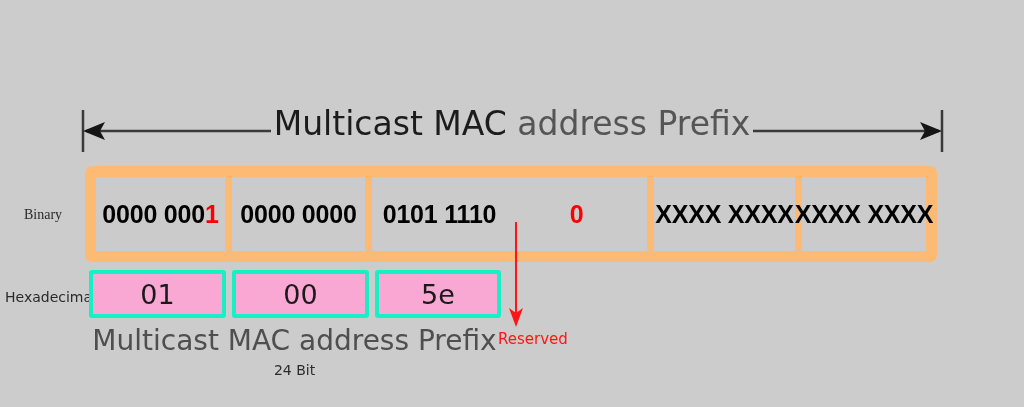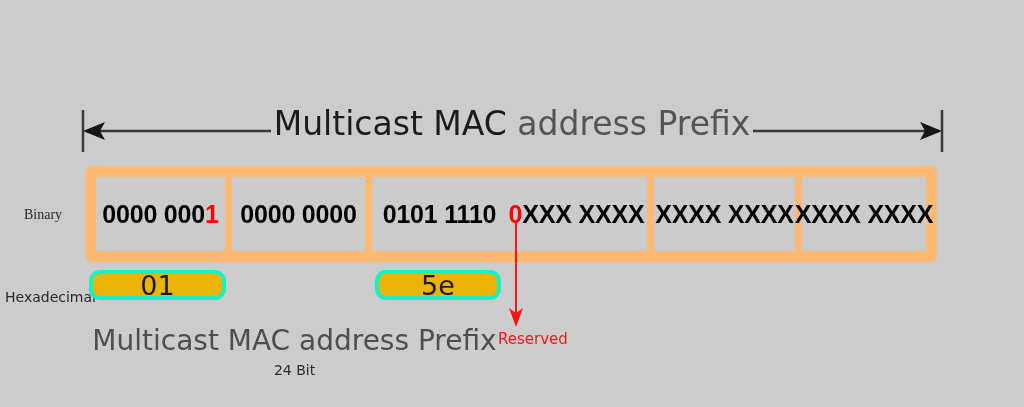--- a/index.html
+++ b/index.html
@@ -84,25 +84,25 @@
     font-family: "DejaVu Sans", sans-serif;
     white-space: nowrap;
   }
   #label-binary { left: 24px; top: 207px; font-family: Liberation Serif, serif; }
   #label-hex    { left: 5px;  top: 289px; }
 
   
   .hex-cell {
     position: absolute;
     top: 270px;
-    height: 30px;
+    height: 48px;
     border: 4px solid #17efc4;
-    background: #eab308;
+    background: #f9a8d4;
     box-sizing: border-box;
-    border-radius: 11px;
+    border-radius: 3px;
     display: flex;
     align-items: center;
     justify-content: center;
     font-size: 27px;
     color: #1a1a1a;
     font-family: "DejaVu Sans", sans-serif;
     white-space: nowrap;
   }
 
   
@@ -177,34 +177,36 @@
         <span class="red">1</span>
     </div>
     <div class="bin-cell" style="left:147px; width:133px;">
       <span>0000 0000</span>
     </div>
     <div class="bin-cell" style="left:287px; width:135px;">
       <span>0101 1110</span>
     </div>
     <div class="bin-cell" style="left:421px; width:141px;">
       <span class="red">0</span>
-        <span>XXX XXXX</span>
     </div>
     <div class="bin-cell" style="left:569px; width:141px;">
       <span>XXXX XXXX</span>
     </div>
     <div class="bin-cell" style="left:717px; width:124px;">
       <span>XXXX XXXX</span>
     </div>
   </div>
 
   <div id="label-hex" class="side-label">Hexadecimal</div>
 
   <div class="hex-cell" style="left:89px; width:137px;">
     <span>01</span>
+  </div>
+  <div class="hex-cell" style="left:232px; width:137px;">
+    <span>00</span>
   </div>
   <div class="hex-cell" style="left:375px; width:126px;">
     <span>5e</span>
   </div>
 
   <svg id="reserved-arrow" viewBox="0 0 48 108" width="48" height="108">
     <line x1="21" y1="0" x2="21" y2="93" stroke="#ff1515" stroke-width="2"></line>
     <polygon points="21,105 14,86 21,91 28,86" fill="#ff1515"></polygon>
   </svg>
   <div id="reserved-label">Reserved</div>

